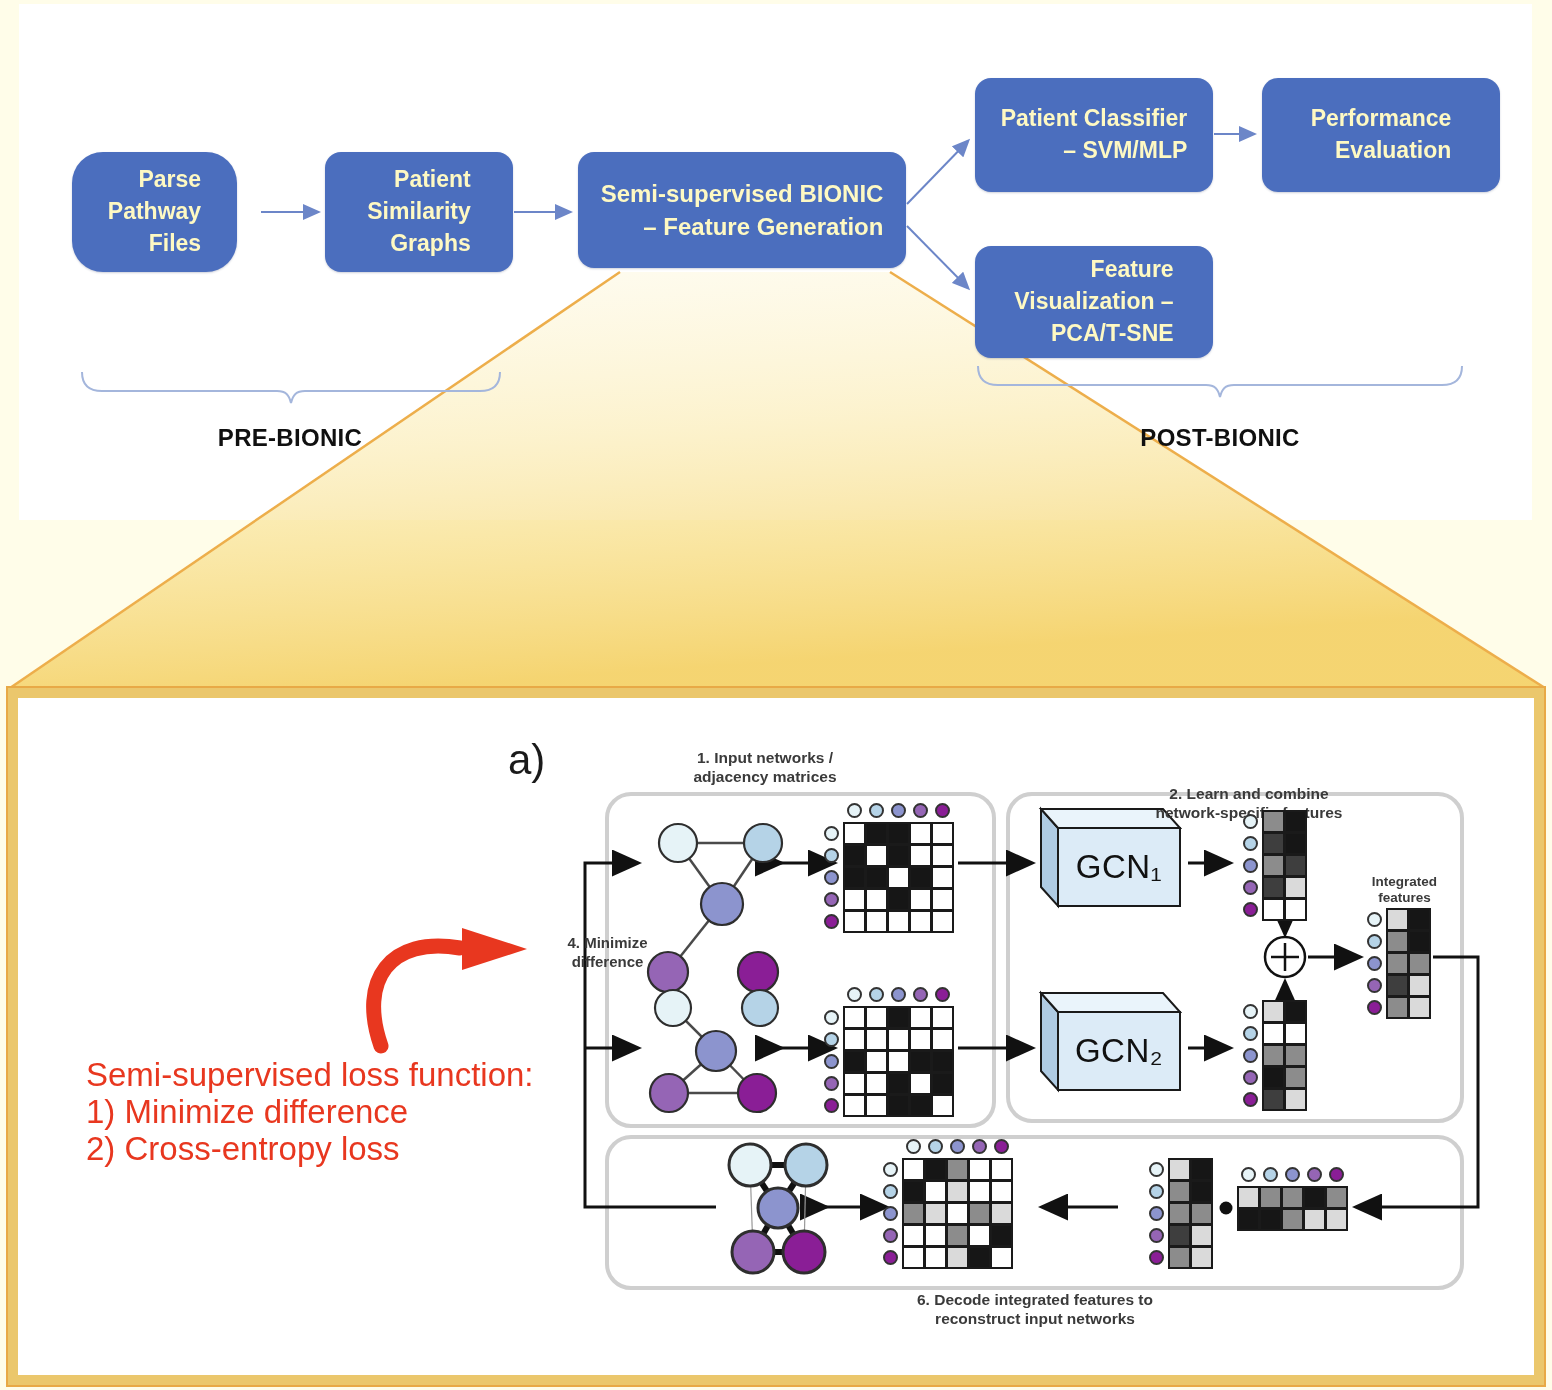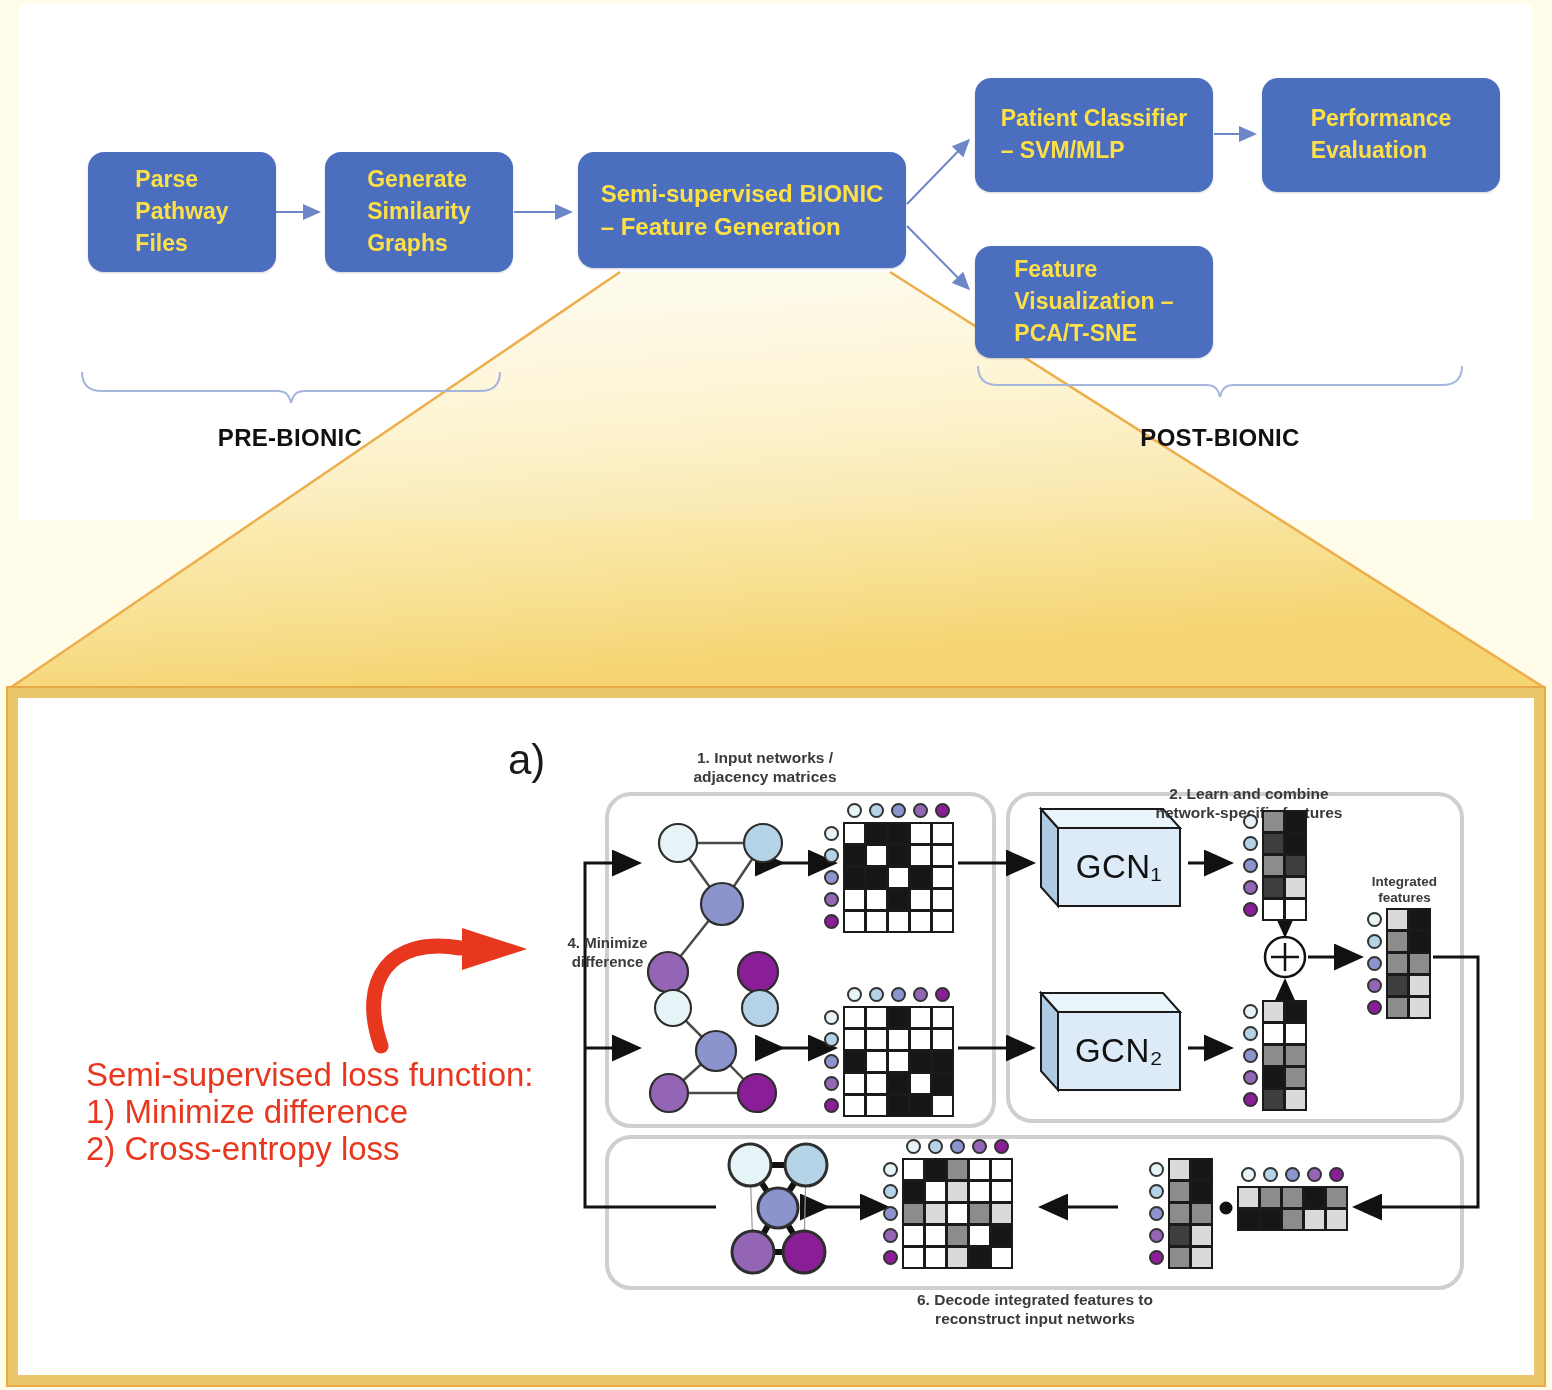--- a/index.html
+++ b/index.html
@@ -1,22 +1,22 @@
 <!DOCTYPE html>
 <html><head>
 <meta charset="utf-8">
 <style>
   html,body{margin:0;padding:0;}
   body{font-family:"Liberation Sans", sans-serif;}
   .page{position:relative;width:1552px;height:1390px;background:#FFFDE9;overflow:hidden;}
   .abs{position:absolute;}
   .top-panel{left:19px;top:4px;width:1513px;height:516px;background:#FFFFFF;}
   .fbox{
-    position:absolute;background:#4B6EBE;border-radius:16px;color:#fde047;
-    display:flex;align-items:center;justify-content:center;text-align:left;
+    position:absolute;background:#4B6EBE;border-radius:16px;color:#fef9c3;
+    display:flex;align-items:center;justify-content:center;text-align:right;
     font-weight:bold;white-space:pre-line;line-height:1.38;
     box-shadow:0 1px 2px rgba(60,70,110,0.25);
   }
   .brace-label{position:absolute;font-weight:bold;font-size:24px;color:#101010;text-align:center;letter-spacing:0.3px;}
   .bottom-panel{left:8px;top:688px;width:1516px;height:677px;background:#FFFFFF;
     border:10px solid #EBC76C;box-shadow:0 0 0 2px #E8A946;}
   .container-box{position:absolute;border:4px solid #CFCFCF;border-radius:26px;background:transparent;}
   .fig-label{position:absolute;color:#3A3A3A;font-weight:bold;text-align:center;white-space:pre-line;}
   .panel-letter{position:absolute;font-size:42px;color:#1a1a1a;font-weight:normal;}
   .annotation{position:absolute;font-size:33px;line-height:37px;white-space:pre-line;font-weight:normal;}
@@ -55,24 +55,24 @@
     </defs>
     <path d="M261 212 H318" stroke="#6C86C8" stroke-width="2" fill="none" marker-end="url(#mblue)"></path>
     <path d="M514 212 H570" stroke="#6C86C8" stroke-width="2" fill="none" marker-end="url(#mblue)"></path>
     <path d="M907 204 L968 141" stroke="#6C86C8" stroke-width="2" fill="none" marker-end="url(#mblue)"></path>
     <path d="M907 226 L968 288" stroke="#6C86C8" stroke-width="2" fill="none" marker-end="url(#mblue)"></path>
     <path d="M1214 134 H1254" stroke="#6C86C8" stroke-width="2" fill="none" marker-end="url(#mblue)"></path>
     <path d="M82 372 c0,13 7,19 20,19 L277 391 c9,0 12,4 14,12 c2,-8 5,-12 14,-12 L480 391 c13,0 20,-6 20,-19" stroke="#A4B6DC" stroke-width="2" fill="none"></path>
     <path d="M978 366 c0,13 7,19 20,19 L1206 385 c9,0 12,4 14,12 c2,-8 5,-12 14,-12 L1442 385 c13,0 20,-6 20,-19" stroke="#A4B6DC" stroke-width="2" fill="none"></path>
   </svg>
 
-  <div class="fbox" style="left: 88px; top: 152px; width: 188px; height: 120px; font-size: 23px; background: rgb(75, 110, 190);">Parse
+  <div class="fbox" style="left: 72px; top: 152px; width: 165px; height: 120px; font-size: 23px; background: rgb(75, 110, 190); border-radius: 31px;">Parse
 Pathway
 Files</div>
-  <div class="fbox" style="left: 325px; top: 152px; width: 188px; height: 120px; font-size: 23px; background: rgb(75, 110, 190);">Generate
+  <div class="fbox" style="left: 325px; top: 152px; width: 188px; height: 120px; font-size: 23px; background: rgb(75, 110, 190);">Patient
 Similarity
 Graphs</div>
   <div class="fbox" style="left: 578px; top: 152px; width: 328px; height: 116px; font-size: 24px; background: rgb(75, 110, 190);">Semi-supervised BIONIC
 – Feature Generation</div>
   <div class="fbox" style="left: 975px; top: 78px; width: 238px; height: 114px; font-size: 23px; background: rgb(75, 110, 190);">Patient Classifier
 – SVM/MLP</div>
   <div class="fbox" style="left: 1262px; top: 78px; width: 238px; height: 114px; font-size: 23px; background: rgb(75, 110, 190);">Performance
 Evaluation</div>
   <div class="fbox" style="left: 975px; top: 246px; width: 238px; height: 112px; font-size: 23px; background: rgb(75, 110, 190);">Feature
 Visualization –

